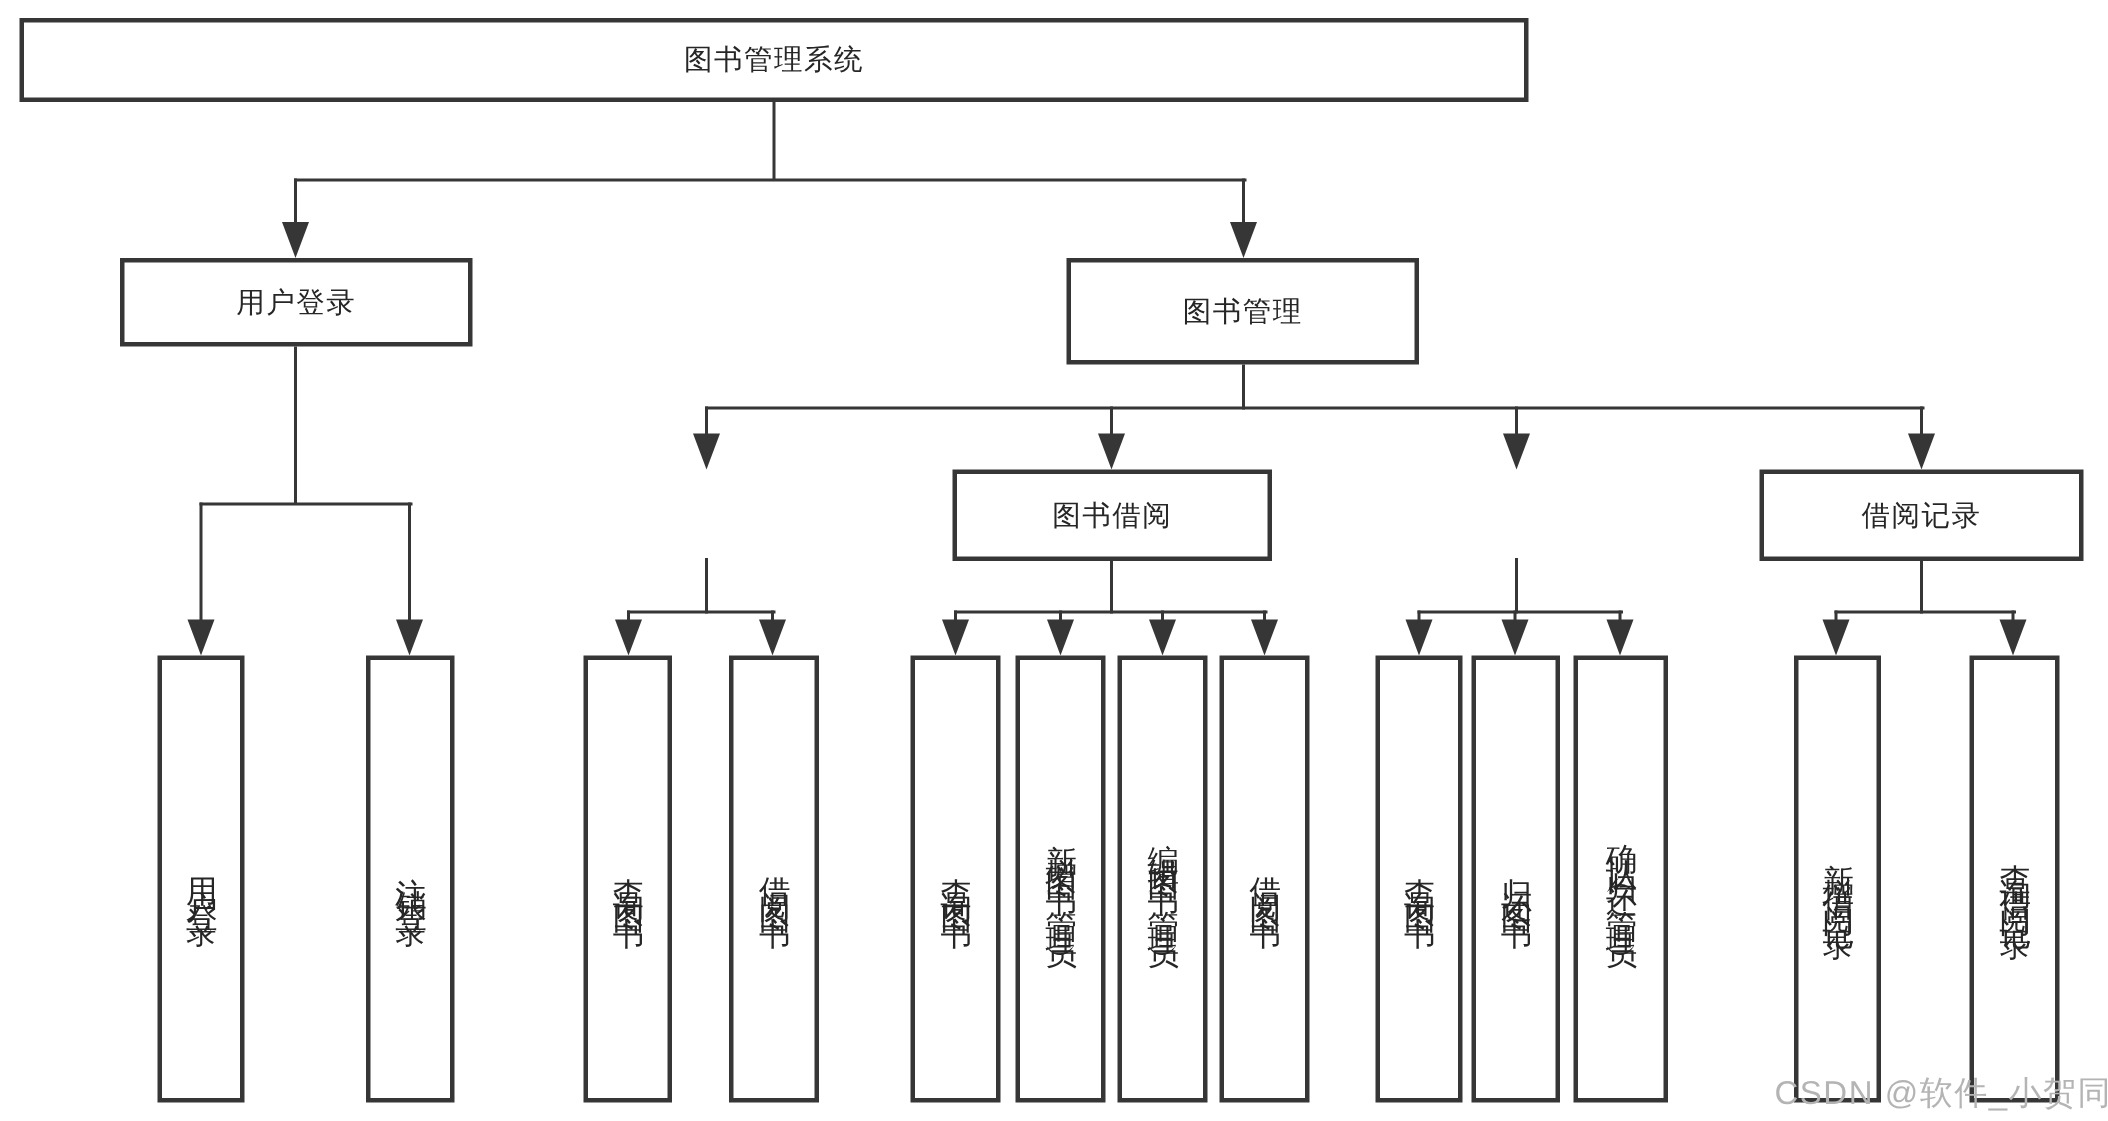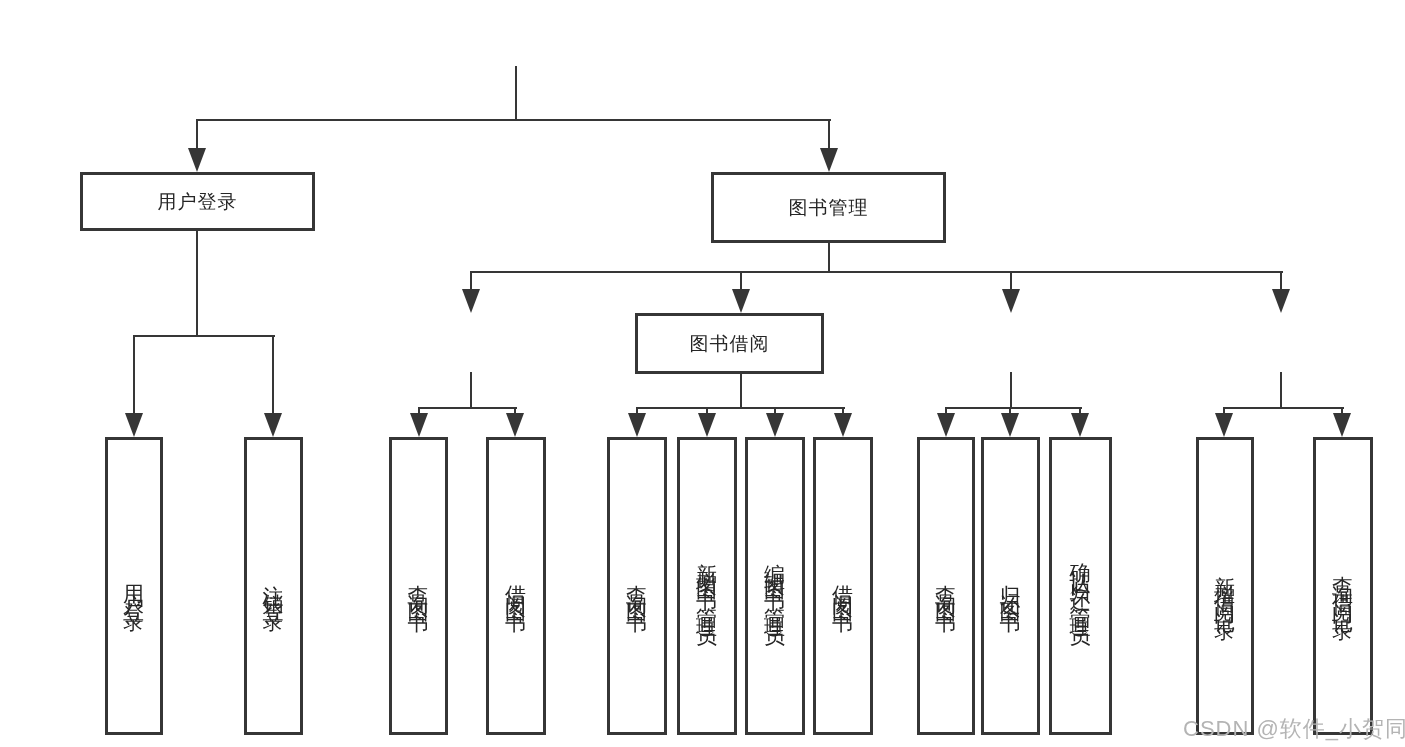--- a/index.html
+++ b/index.html
@@ -39,20 +39,21 @@
     position:absolute;left:1183px;top:714px;
     font-size:22px;color:var(--watermark);
     letter-spacing:1px;z-index:6;white-space:nowrap;
   }
 </style>
 </head>
 <body>
 
 <div class="stage">
 
+  <div class="node" style="left:13px;top:12px;width:1006px;height:56px">图书管理系统</div>
 
   <div class="vline" style="left:515px;top:66px;height:54px"></div>
   <div class="hline" style="left:196px;top:119px;width:635px"></div>
   <div class="vline" style="left:196px;top:119px;height:34px"></div>
   <div class="vline" style="left:828px;top:119px;height:34px"></div>
   <div class="arrow" style="left:188px;top:148px"></div>
   <div class="arrow" style="left:820px;top:148px"></div>
 
   <div class="node" style="left:80px;top:172px;width:235px;height:59px">用户登录</div>
   <div class="node" style="left:711px;top:172px;width:235px;height:71px">图书管理</div>
@@ -68,21 +69,22 @@
   <div class="hline" style="left:470px;top:271px;width:813px"></div>
   <div class="vline" style="left:470px;top:271px;height:22px"></div>
   <div class="vline" style="left:740px;top:271px;height:22px"></div>
   <div class="vline" style="left:1010px;top:271px;height:22px"></div>
   <div class="vline" style="left:1280px;top:271px;height:22px"></div>
   <div class="arrow" style="left:462px;top:289px"></div>
   <div class="arrow" style="left:732px;top:289px"></div>
   <div class="arrow" style="left:1002px;top:289px"></div>
   <div class="arrow" style="left:1272px;top:289px"></div>
 
-  <div class="node" style="left:635px;top:313px;width:189px;height:61px">图书借阅</div>
+  <div class="node" style="left:635px;top:313px;width:213px;height:61px">图书借阅</div>
+  <div class="node" style="left:1173px;top:313px;width:216px;height:61px">借阅记录</div>
 
   <div class="vline" style="left:470px;top:372px;height:37px"></div>
   <div class="vline" style="left:740px;top:372px;height:37px"></div>
   <div class="vline" style="left:1010px;top:372px;height:37px"></div>
   <div class="vline" style="left:1280px;top:372px;height:37px"></div>
 
   <div class="hline" style="left:418px;top:407px;width:99px"></div>
   <div class="vline" style="left:418px;top:407px;height:9px"></div>
   <div class="vline" style="left:514px;top:407px;height:9px"></div>
   <div class="arrow" style="left:410px;top:413px"></div>

